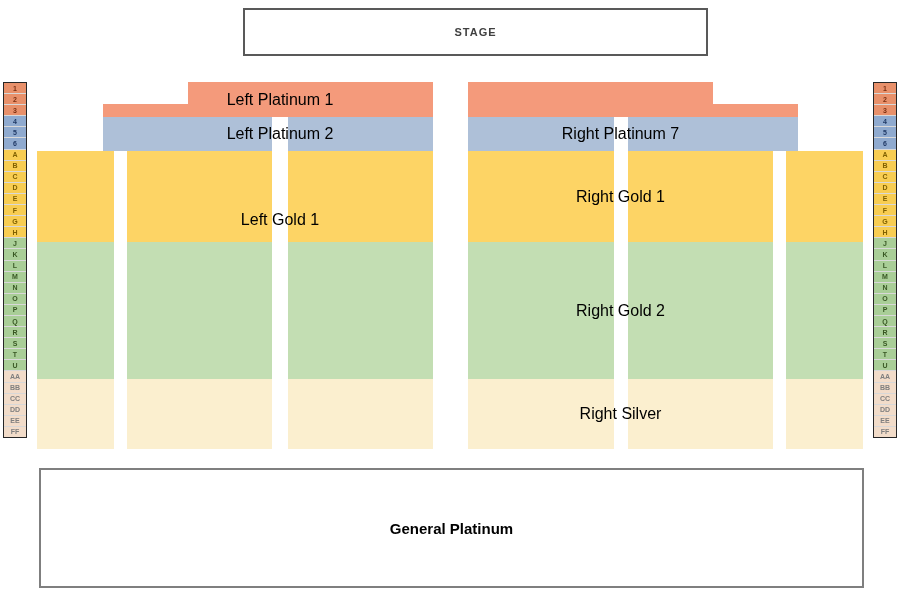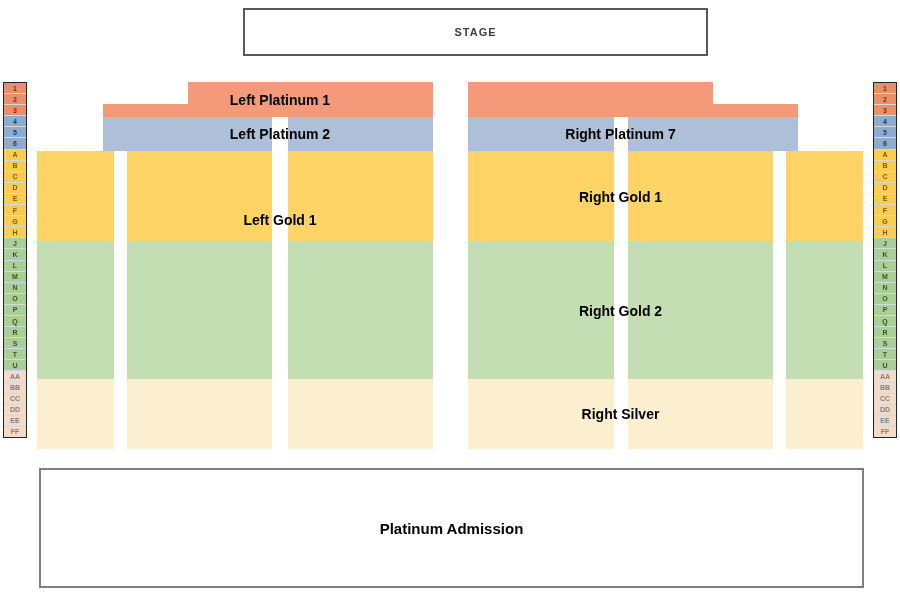--- a/index.html
+++ b/index.html
@@ -16,21 +16,21 @@
     font-size:11px;font-weight:bold;color:#404040;letter-spacing:1px;margin-left:12px;
   }
   .ga{
     position:absolute;left:39px;top:468px;width:821px;height:116px;
     border:2px solid #7f7f7f;background:#ffffff;
     display:flex;align-items:center;justify-content:center;
     font-size:15px;font-weight:bold;color:#000000;
   }
   .sec-label{
     position:absolute;display:flex;align-items:center;justify-content:center;
-    font-size:14px;font-weight:bold;color:#000000;pointer-events:none;
+    font-size:16px;font-weight:normal;color:#000000;pointer-events:none;
   }
   .lbl-left{left:127px;width:306px;}
   .lbl-right{left:468px;width:305px;}
   .strip{
     position:absolute;top:82px;width:24px;height:356px;
     border:1px solid #262626;box-sizing:border-box;background:#ffffff;
     display:flex;flex-direction:column;
   }
   .strip-left{left:3px;}
   .strip-right{left:873px;}
@@ -172,16 +172,16 @@
 
   <div class="sec-label lbl-left" style="top:82px;height:35px;">Left Platinum 1</div>
   <div class="sec-label lbl-left" style="top:117px;height:34px;">Left Platinum 2</div>
   <div class="sec-label lbl-left" style="top:168px;height:104px;">Left Gold 1</div>
   <div class="sec-label lbl-right" style="top:117px;height:34px;">Right Platinum 7</div>
   <div class="sec-label lbl-right" style="top:151px;height:91px;">Right Gold 1</div>
   <div class="sec-label lbl-right" style="top:242px;height:137px;">Right Gold 2</div>
   <div class="sec-label lbl-right" style="top:379px;height:70px;">Right Silver</div>
 
   <div class="ga">
-    <span>Platinum Admission</span>
+    <span>General Platinum</span>
   </div>
 
 </div>
 
 </body></html>

